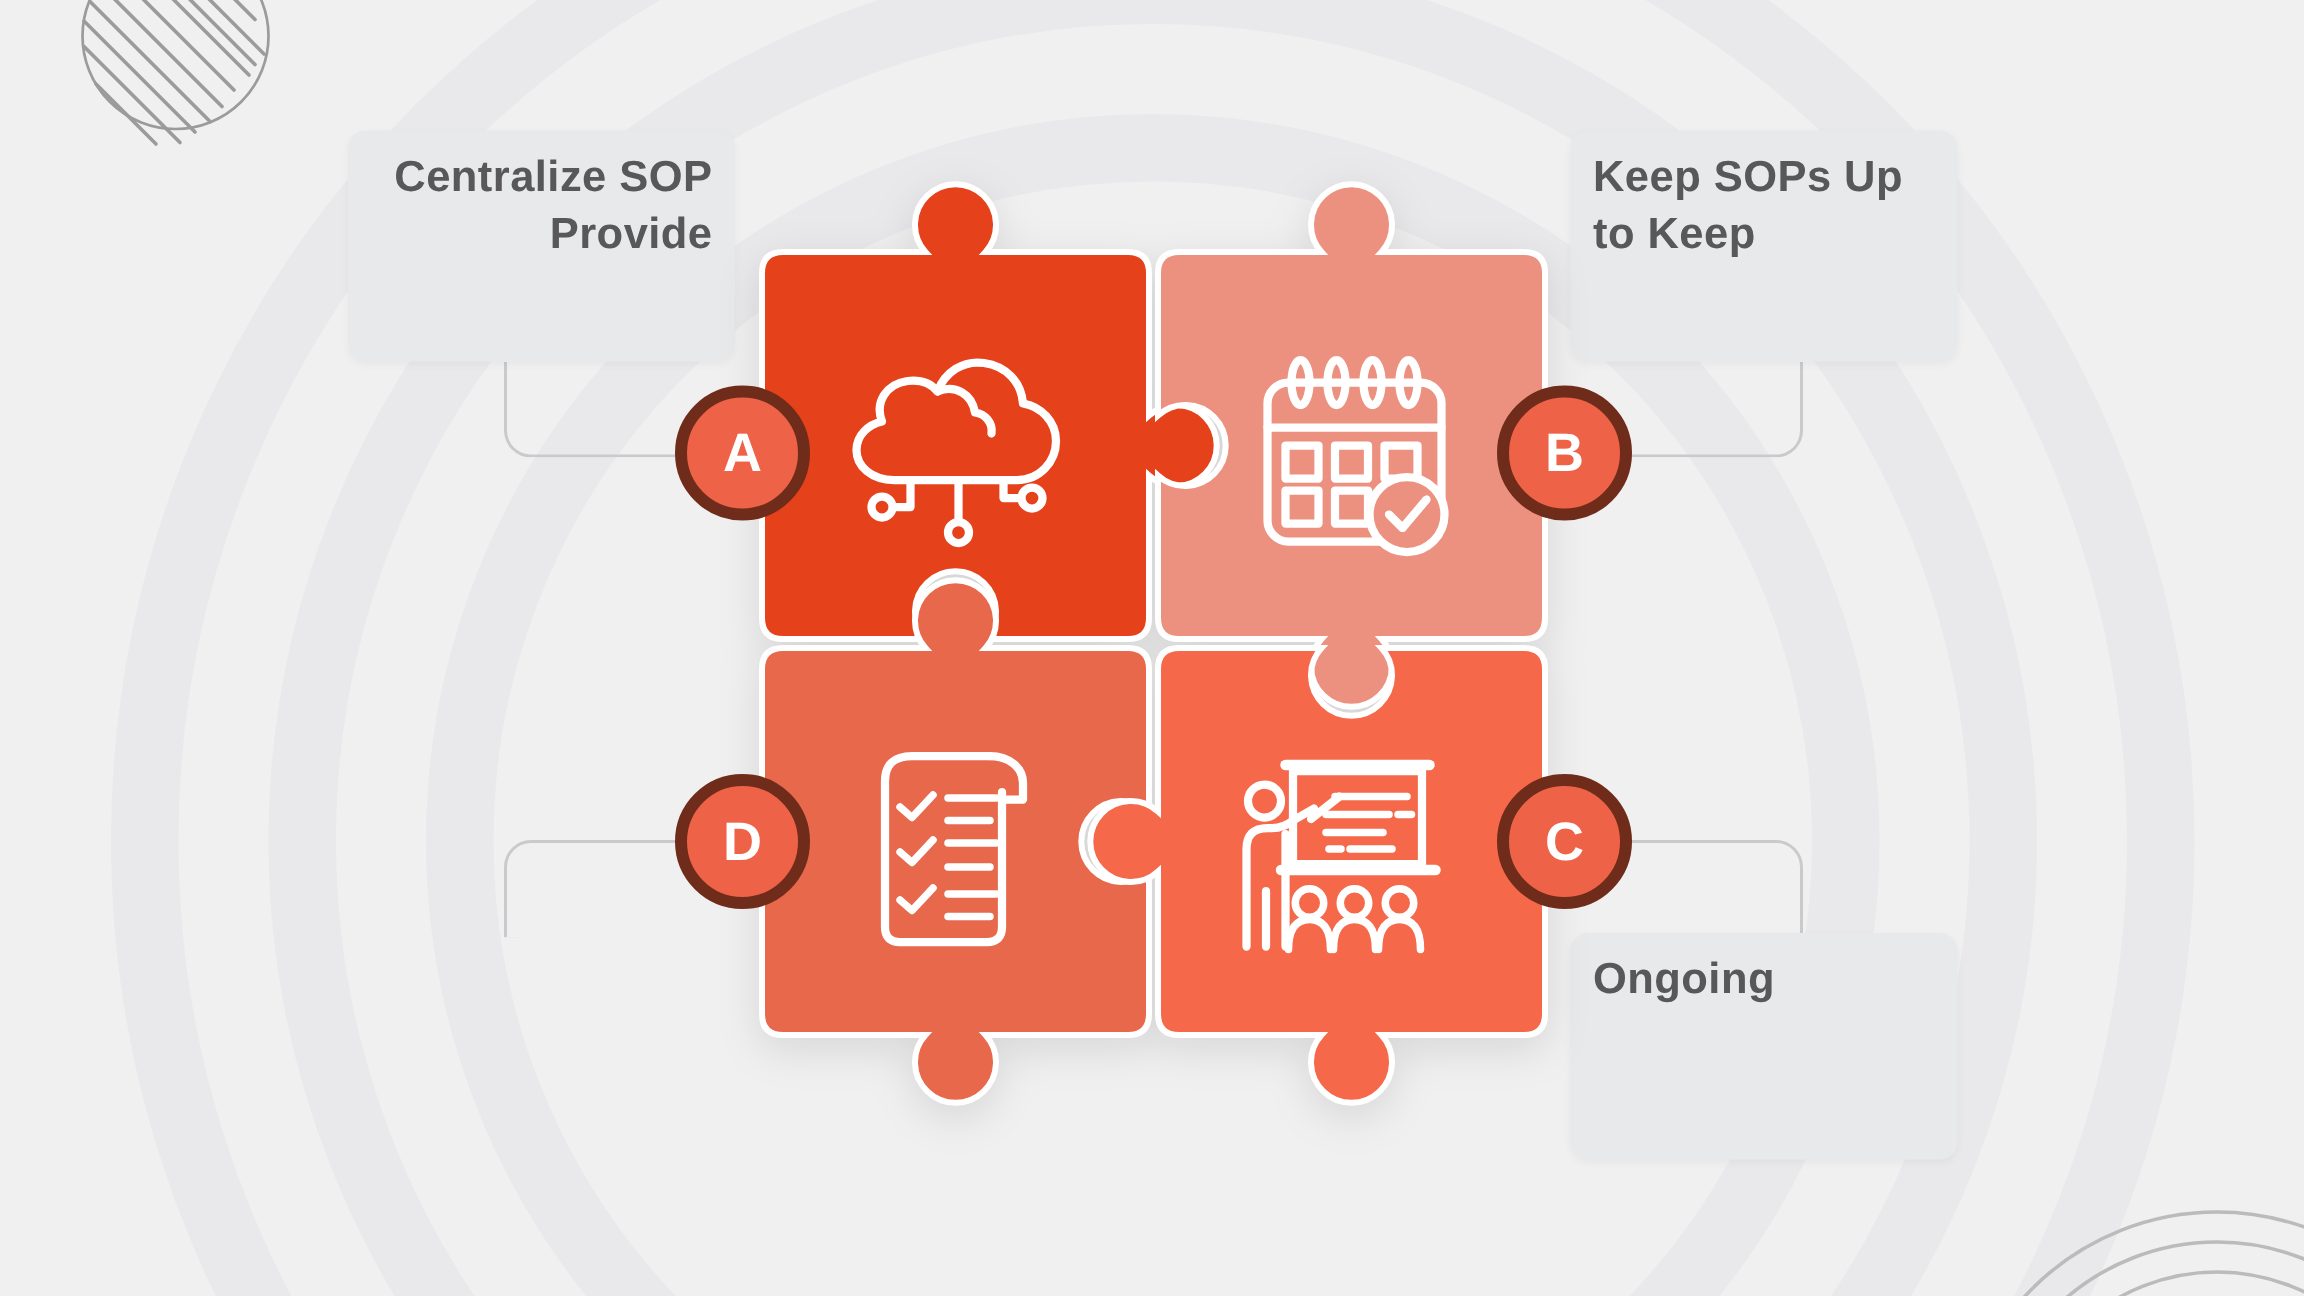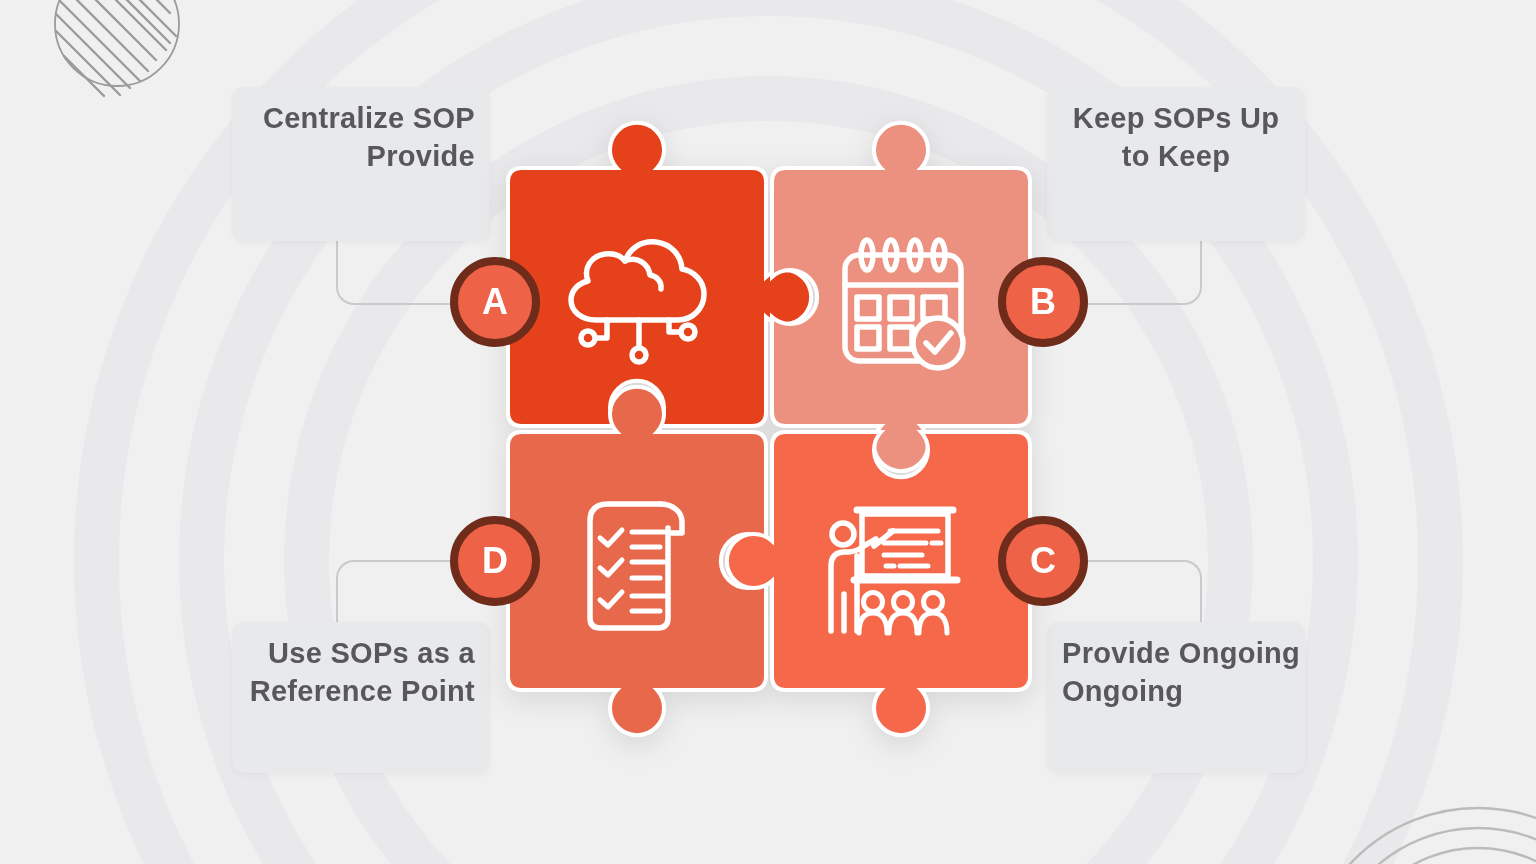--- a/index.html
+++ b/index.html
@@ -29,21 +29,21 @@
           border-right-width:2px;border-top-width:2px;border-top-right-radius:18px;}
 
   
   .label-box{position:absolute;width:258px;background:var(--label-box-bg,#E8E9EB);
              border-radius:12px;color:var(--label-text,#58585B);
              font-size:29px;font-weight:700;line-height:1.30;letter-spacing:.3px;
              padding:13px 15px;box-sizing:border-box;
              box-shadow:0 2px 6px rgba(0,0,0,.04);}
   .label-box .line{display:block;white-space:nowrap;}
   .box-a{left:232px;top:87px;height:154px;text-align:right;}
-  .box-b{left:1047px;top:87px;height:154px;text-align:center;}
+  .box-b{left:1047px;top:87px;height:154px;text-align:left;}
   .box-d{left:232px;top:622px;height:151px;text-align:right;}
   .box-c{left:1047px;top:622px;height:151px;text-align:left;}
 
   
   .puzzle{position:absolute;left:500px;top:120px;width:560px;height:620px;
           filter:drop-shadow(0 8px 14px rgba(0,0,0,.10));}
   .piece{stroke:var(--piece-outline,#FFFFFF);stroke-width:4;}
   .piece.pa{fill:var(--pieces-top-left,#E5411B);}
   .piece.pb{fill:var(--pieces-top-right,#EC9180);}
   .piece.pd{fill:var(--pieces-bottom-left,#E8684C);}
@@ -114,26 +114,21 @@
 
   <div class="label-box box-a">
     <span class="line">Centralize SOP</span>
     <span class="line">Provide</span>
   </div>
   <div class="label-box box-b">
     <span class="line">Keep SOPs Up</span>
     <span class="line">to Keep</span>
   </div>
   <div class="label-box box-c">
-    <span class="line">Provide Ongoing</span>
     <span class="line">Ongoing</span>
-  </div>
-  <div class="label-box box-d">
-    <span class="line">Use SOPs as a</span>
-    <span class="line">Reference Point</span>
   </div>
 
   <svg class="puzzle" viewBox="0 0 560 620">
     <path class="piece pa" d="M22 48 L117 48 A27 27 0 1 1 157 48 L252 48 Q266 48 266 62 L266 157 A27 27 0 1 1 266 197
          L266 292 Q266 306 252 306 L157 306 A27 27 0 1 0 117 306 L22 306 Q8 306 8 292 L8 62 Q8 48 22 48 Z"></path>
     <path class="piece pb" d="M286 48 L381 48 A27 27 0 1 1 421 48 L516 48 Q530 48 530 62 L530 292 Q530 306 516 306
          L421 306 A27 27 0 1 1 381 306 L286 306 Q272 306 272 292 L272 197 A27 27 0 1 0 272 157
          L272 62 Q272 48 286 48 Z"></path>
     <path class="piece pd" d="M22 312 L117 312 A27 27 0 1 1 157 312 L252 312 Q266 312 266 326 L266 421 A27 27 0 1 0 266 461
          L266 556 Q266 570 252 570 L157 570 A27 27 0 1 1 117 570 L22 570 Q8 570 8 556 L8 326 Q8 312 22 312 Z"></path>

